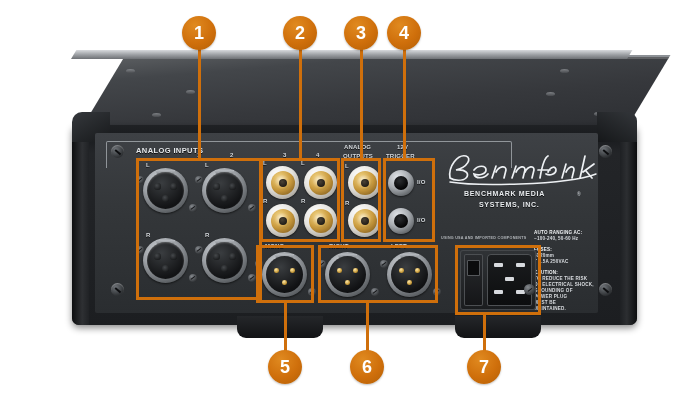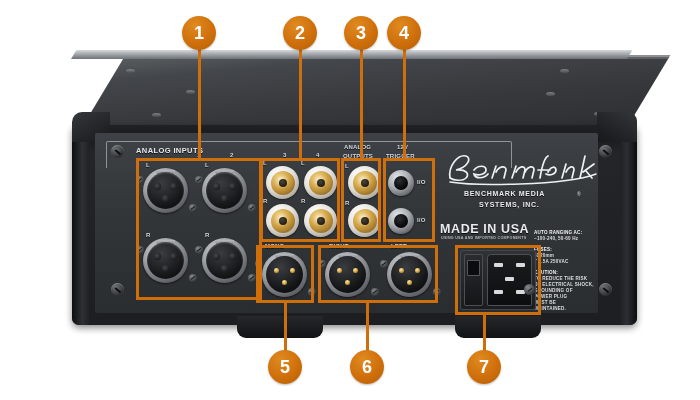--- a/index.html
+++ b/index.html
@@ -352,21 +352,20 @@
         <path d="M118 26 L122 12 M122 20 C125 14, 130 13, 130 18 L128 26"></path>
         <path d="M136 26 L141 4 M139 20 L150 12 M142 19 L148 26"></path>
       </g>
       <path d="M6 30 C30 34, 120 34, 152 22" fill="none" stroke="#eef1f4" stroke-width="1.5" stroke-linecap="round"></path>
     </svg>
   </div>
   <div class="brand-sub" style="left:464px;top:190px;">BENCHMARK MEDIA</div>
   <div class="brand-sub" style="left:479px;top:201px;">SYSTEMS, INC.</div>
   <div class="silk-xs" style="left:577px;top:191px;font-size:5px;">®</div>
 
-  <div class="made">MADE IN USA</div>
   <div class="made-sub">USING USA AND IMPORTED COMPONENTS</div>
 
   <div class="spec spec-h" style="left:534px;top:230px;">AUTO RANGING AC:</div>
   <div class="spec" style="left:534px;top:236px;">~100-240, 50-60 Hz</div>
   <div class="spec spec-h" style="left:534px;top:247px;">FUSES:</div>
   <div class="spec" style="left:534px;top:253px;">5X20mm</div>
   <div class="spec" style="left:534px;top:259px;">T 0.5A 250VAC</div>
   <div class="spec spec-h" style="left:534px;top:270px;">CAUTION:</div>
   <div class="spec" style="left:534px;top:276px;">TO REDUCE THE RISK</div>
   <div class="spec" style="left:534px;top:282px;">OF ELECTRICAL SHOCK,</div>

